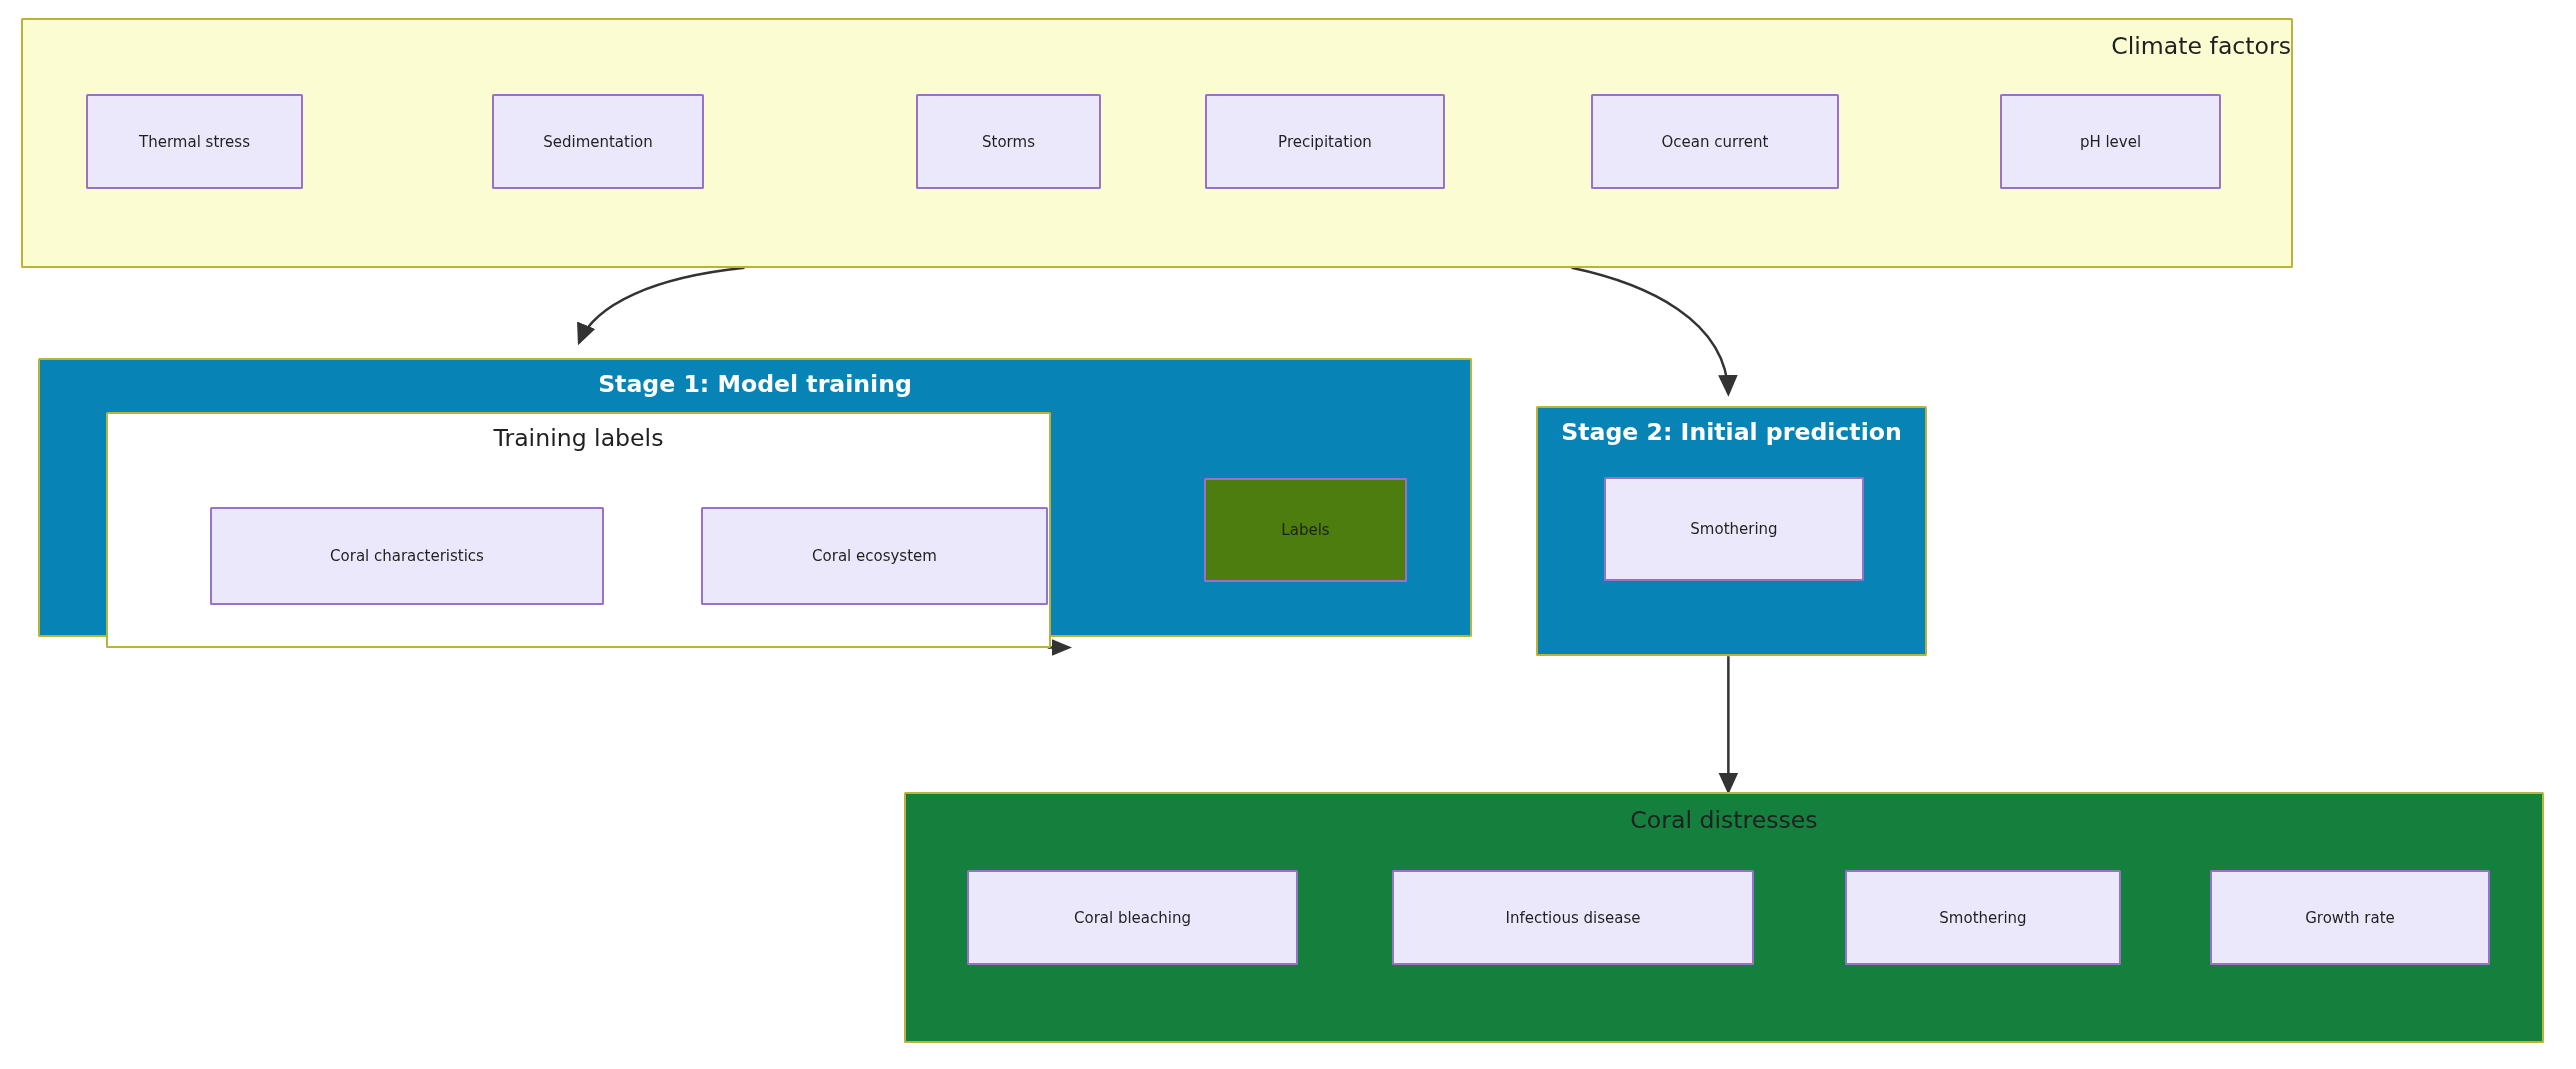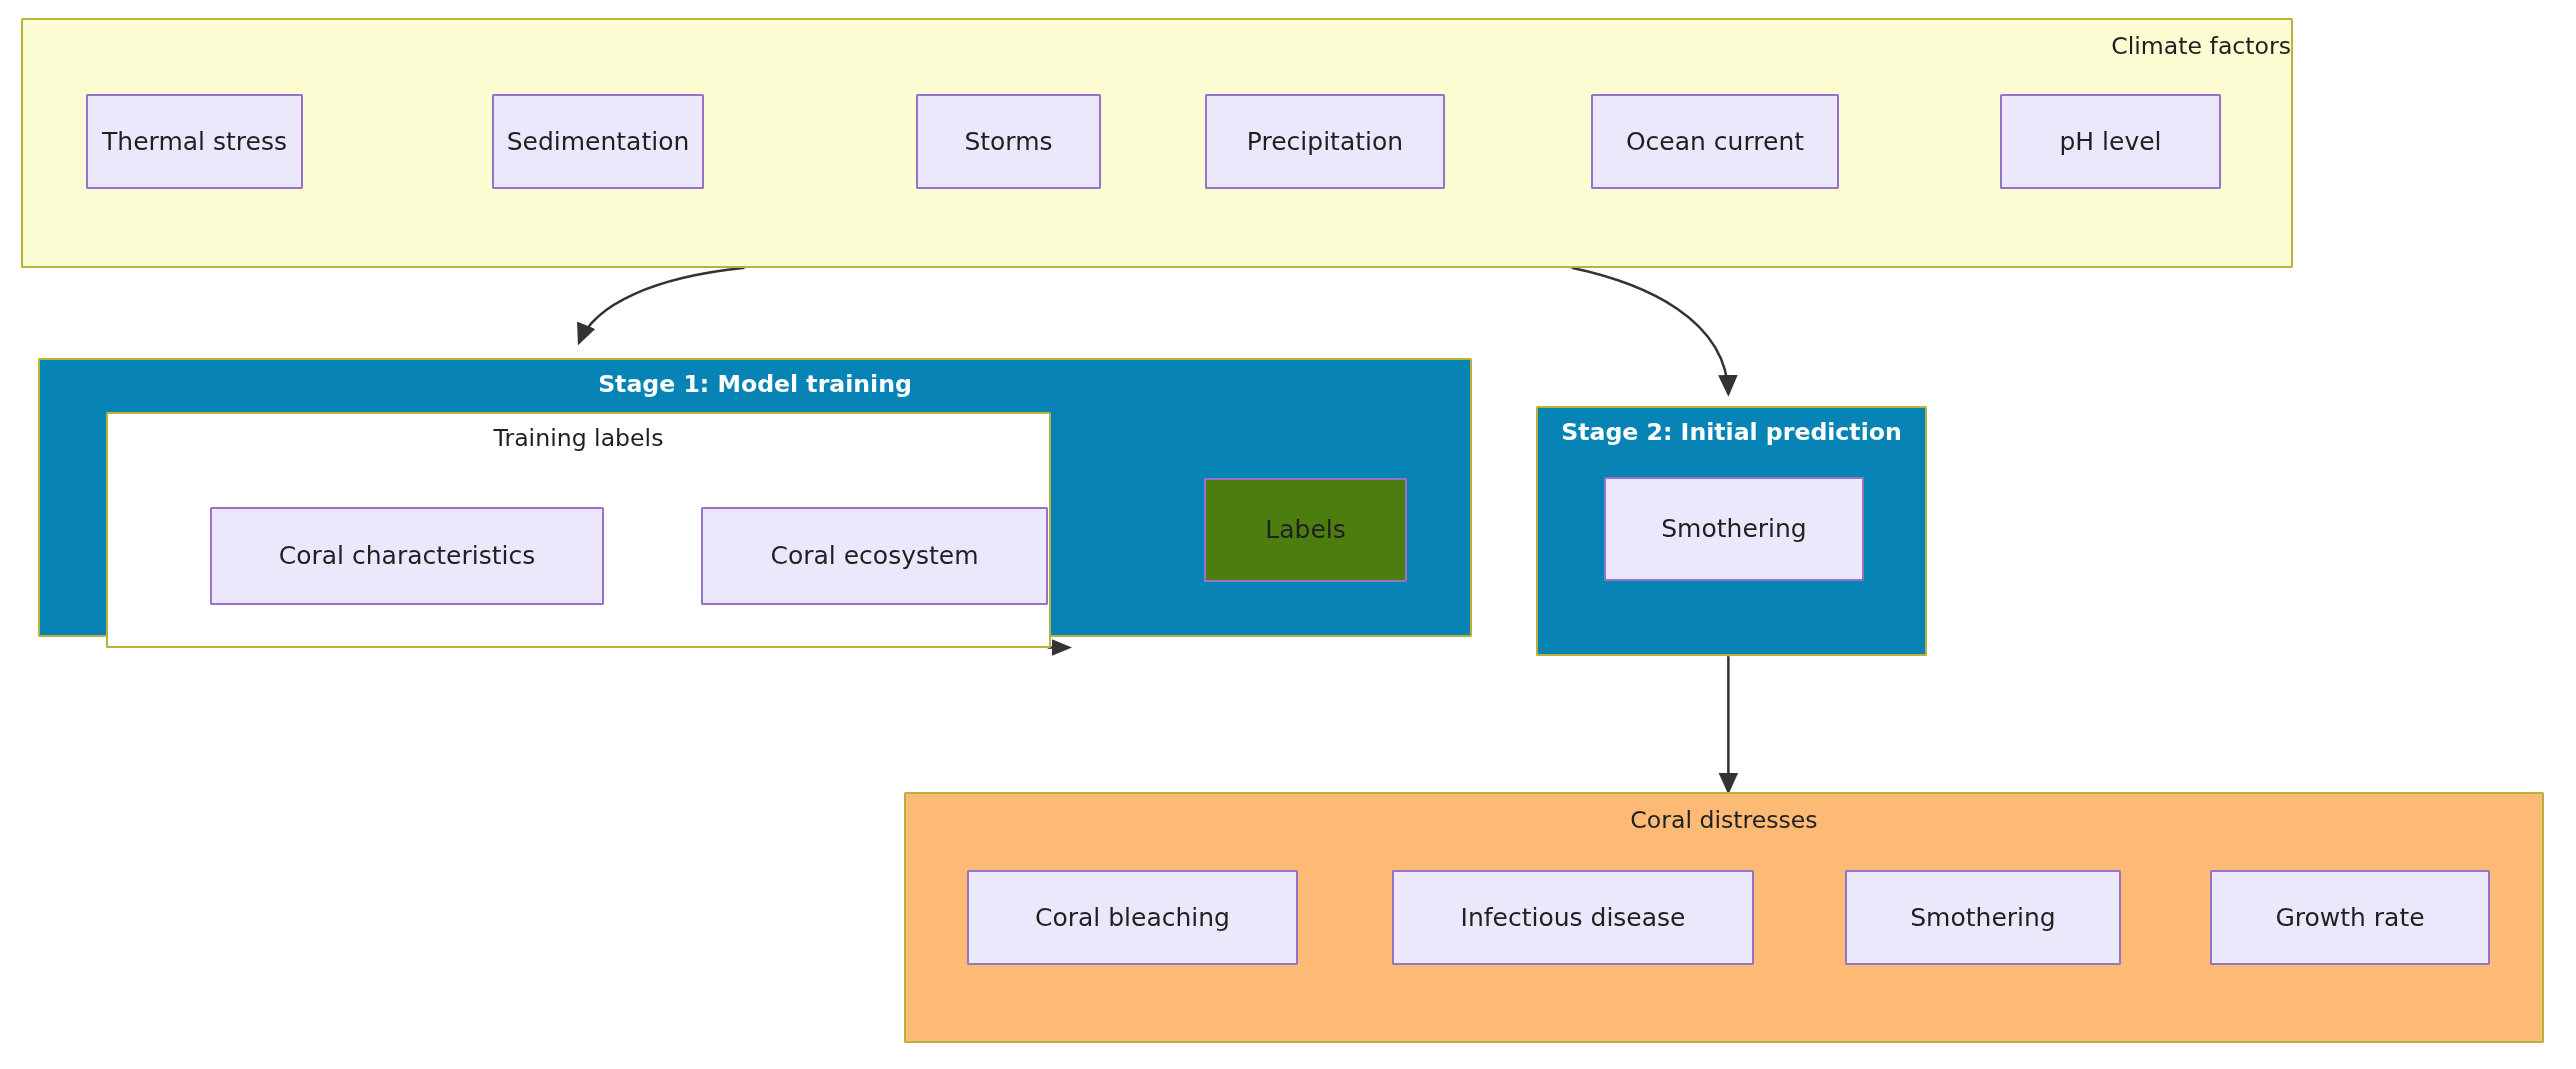--- a/index.html
+++ b/index.html
@@ -64,39 +64,39 @@
   .sg-inner {
     background: #ffffff;
   }
   .sg-inner > .sg-title {
     top: 11px;
     color: #1f2020;
   }
 
   
   .sg-distress {
-    background: #fdba74;
+    background: #15803d;
   }
   .sg-distress > .sg-title {
     top: 12.6px;
     color: #1f2020;
   }
 
   
   .node {
     position: absolute;
     box-sizing: border-box;
     display: flex;
     align-items: center;
     justify-content: center;
     text-align: center;
     border: 2.4px solid #9673c8;
     background: #ece8fc;
     color: #1f2020;
-    font-size: 25px;
+    font-size: 15px;
     line-height: 1.2;
     border-radius: 1.6px;
     padding: 0 6px;
     white-space: nowrap;
   }
   .node.node-grey {
     background: #4d7c0f;
   }
 
   

